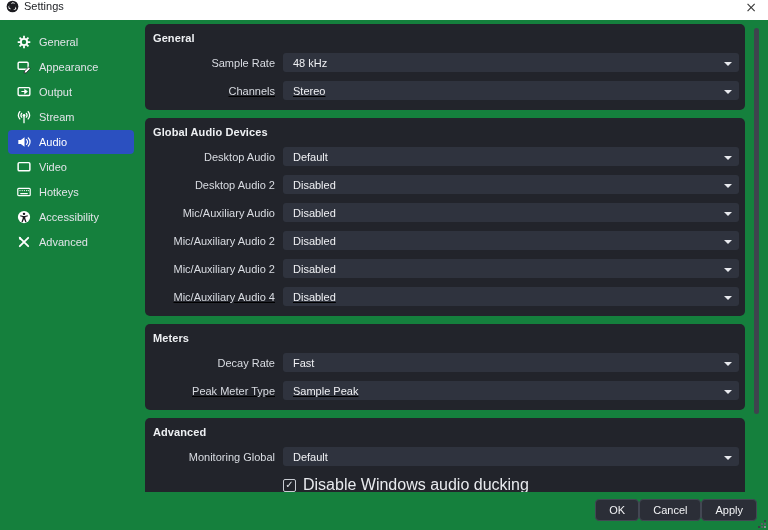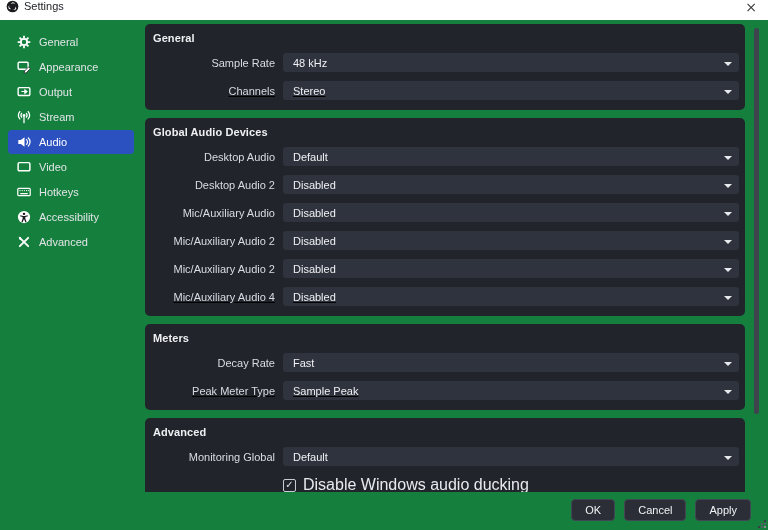--- a/index.html
+++ b/index.html
@@ -75,21 +75,21 @@
   .checklabel { font-size:16px; color:#e8eaee; }
 
   
   .scrollbar {
     position:absolute; top:8px; right:9px; width:5px; height:386px;
     background:#3f434e; border-radius:2.5px;
   }
 
   
   .footer {
-    position:absolute; right:17px; bottom:9px; display:flex; gap:9px;
+    position:absolute; right:11px; bottom:9px; display:flex; 
   }
   .btn {
     background:#2b2e37; border:1px solid #434753; border-radius:4px;
     color:#f2f3f5; font-size:11px; padding:4px 13px; cursor:default;
     font-family:"Liberation Sans","DejaVu Sans",sans-serif;
   }
   .resize-grip {
     position:absolute; right:2px; bottom:2px; width:8px; height:8px;
   }
   .resize-grip::after{

